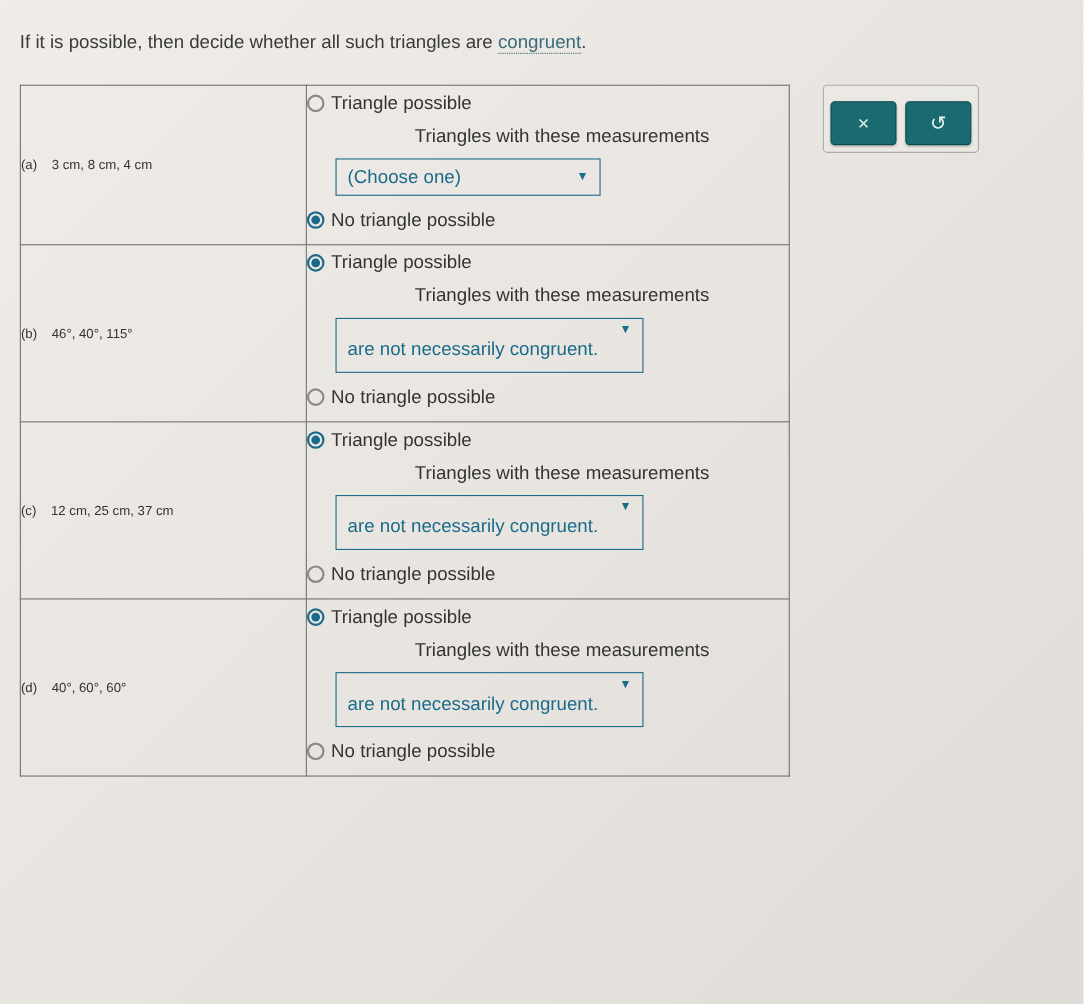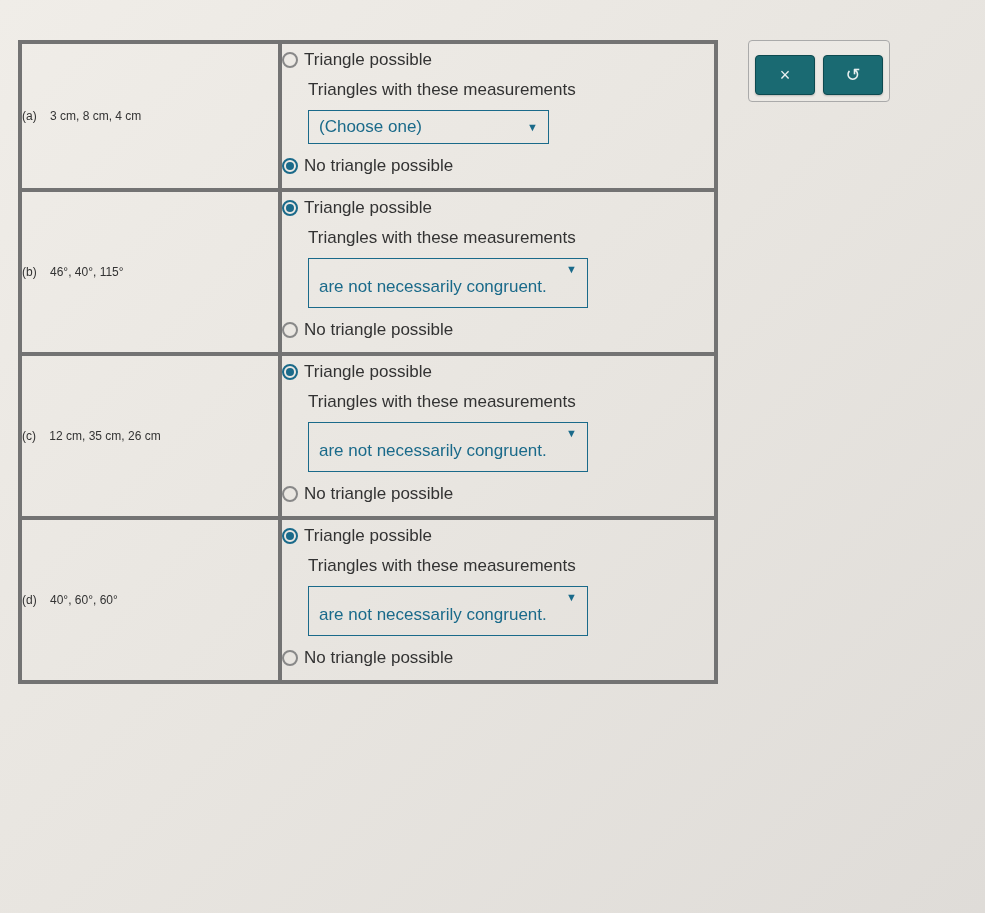--- a/index.html
+++ b/index.html
@@ -27,21 +27,21 @@
       display: flex;
       align-items: flex-start;
       gap: 30px;
     }
     .main-table {
       border-collapse: collapse;
       width: 700px;
       background: transparent;
     }
     .main-table td {
-      border: 4px solid #737373;
+      border: 1px solid #737373;
       padding: 0;
       vertical-align: middle;
     }
     .label-cell {
       width: 260px;
       padding: 12px 14px;
       color: #333;
       font-size: 12px;
     }
     .label-cell .part {
@@ -73,20 +73,21 @@
     .radio.selected::after {
       content: "";
       width: 8px;
       height: 8px;
       background: #1a6a8a;
       border-radius: 50%;
     }
     .subtext {
       margin: 10px 0 10px 26px;
       color: #333;
+      text-align: center;
     }
     .dropdown {
       border: 1px solid #1a6a8a;
       padding: 6px 10px;
       margin: 6px 0 12px 26px;
       position: relative;
       min-height: 32px;
       width: 280px;
       cursor: pointer;
       color: #1a6a8a;
@@ -142,20 +143,23 @@
       border: 1px solid #aaa;
       border-radius: 4px;
       padding: 6px;
       background: rgba(255,255,255,0.15);
     }
   </style>
 </head>
 <body>
 
 <div class="instructions">
+  <div>
+    <span>If it is possible, then decide whether all such triangles are </span><span class="term-link">congruent</span><span>.</span>
+  </div>
 </div>
 
 <div class="content-row">
 
 <table class="main-table">
 
   <tbody>
         <tr>
     <td class="label-cell">
       <span class="part">(a)</span>
@@ -196,21 +200,21 @@
       <div class="radio-row bottom-gap">
         <span class="radio unselected-gray"></span>
         <span>No triangle possible</span>
       </div>
     </td>
   </tr>
 
   <tr>
     <td class="label-cell">
       <span class="part">(c)</span>
-      <span>12 cm, 35 cm, 26 cm</span>
+      <span>12 cm, 25 cm, 37 cm</span>
     </td>
     <td class="answer-cell">
       <div class="radio-row">
         <span class="radio selected"></span>
         <span>Triangle possible</span>
       </div>
       <div class="subtext">Triangles with these measurements</div>
       <div class="dropdown two-line">
         <span class="arrow">▼</span>
         <span class="dd-text">are not necessarily congruent.</span>

